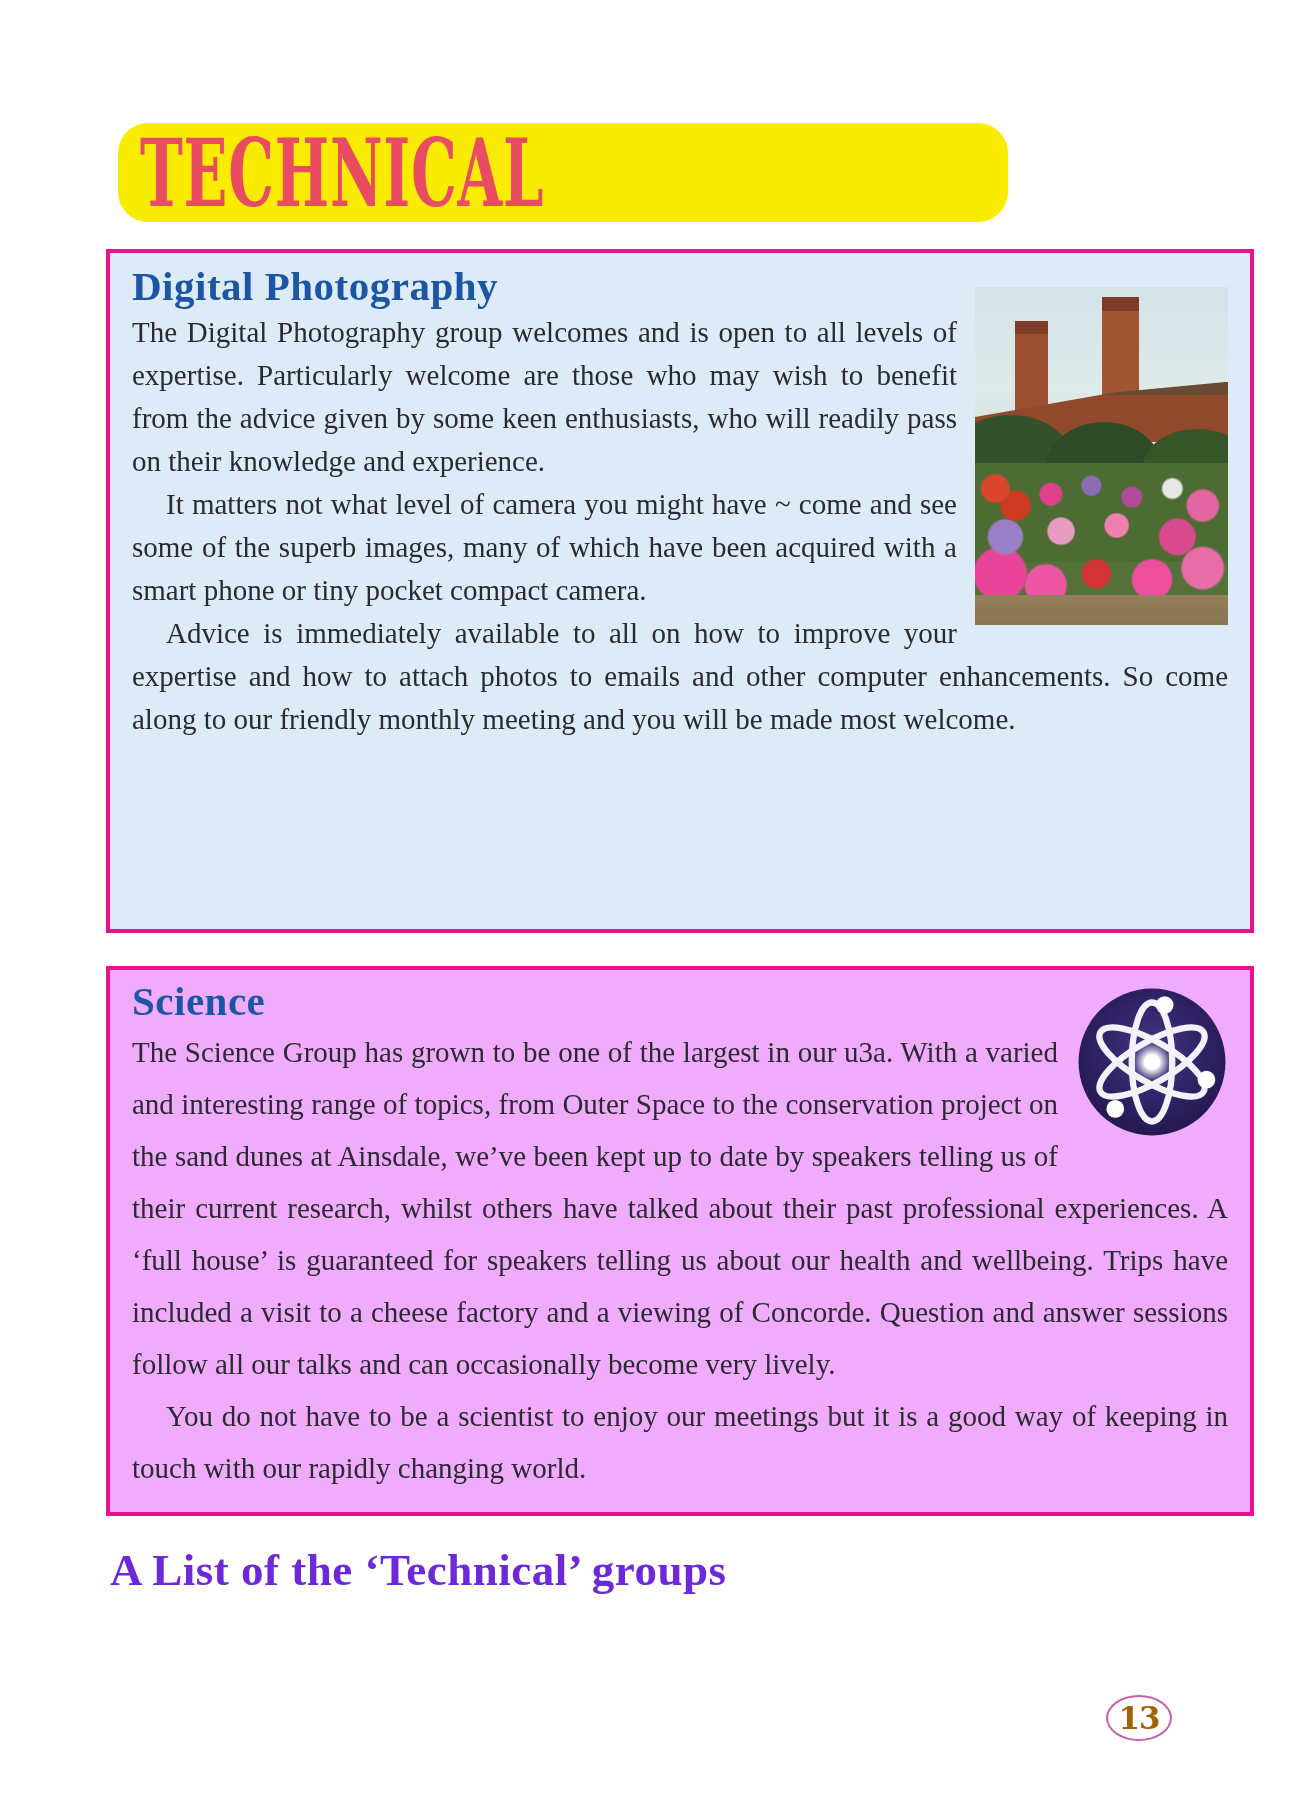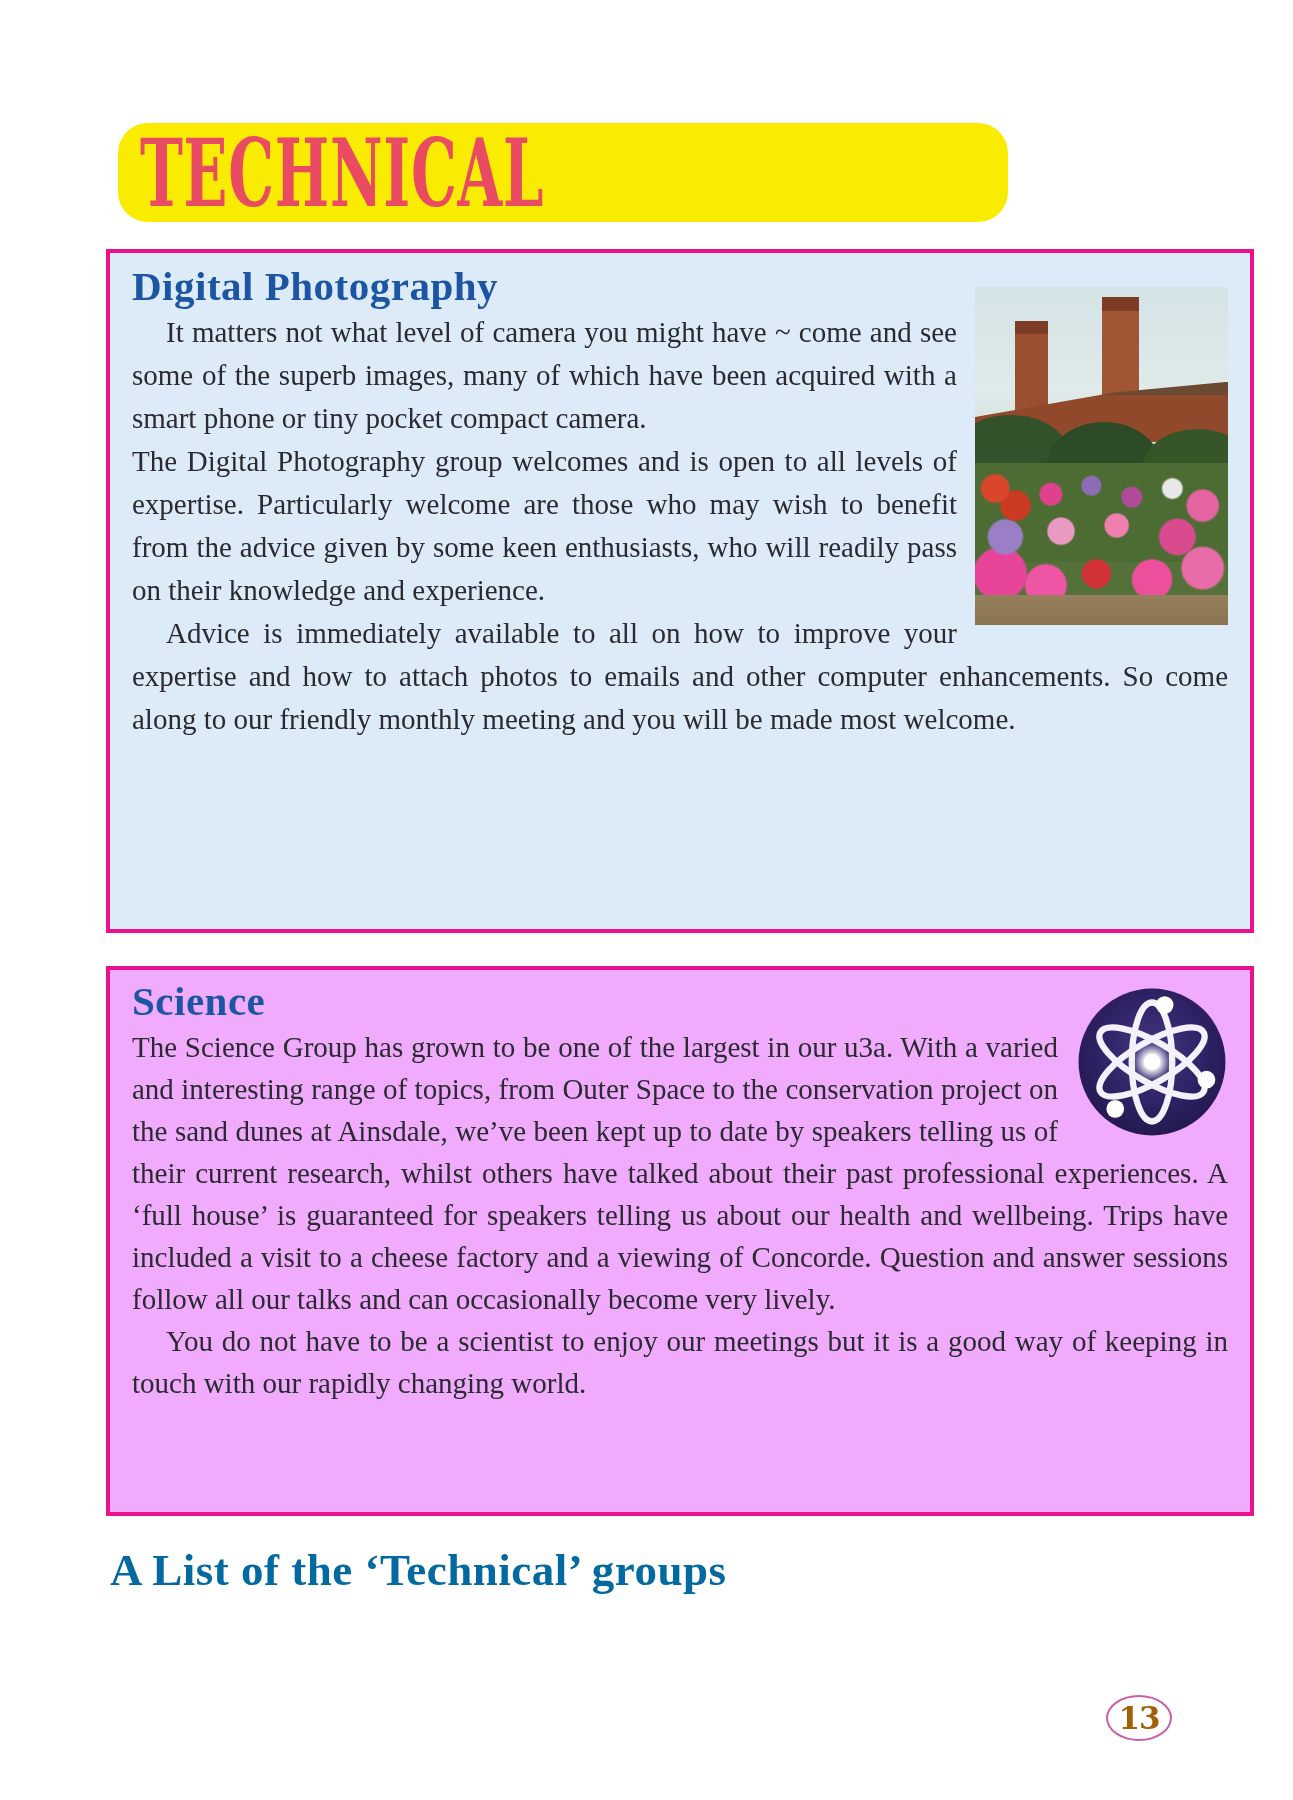--- a/index.html
+++ b/index.html
@@ -31,21 +31,21 @@
 
   .card-heading {
     font-family:"Liberation Serif", serif; font-weight:bold;
     color:#1d55a5; font-size:41px; line-height:50px; letter-spacing:0.5px;
   }
   .card-text {
     font-size:29px; color:#2a2a30; text-align:justify;
     font-family:"Liberation Serif", serif;
   }
   .card-dp .card-text { line-height:43px; }
-  .card-sci .card-text { line-height:42px;font-family:Liberation Serif, serif; }
+  .card-sci .card-text { line-height:52px;font-family:Liberation Serif, serif; }
   .indent { text-indent:34px; }
 
   
   .photo {
     float:right; width:253px; height:338px; margin:26px 0 8px 18px;
     position:relative; overflow:hidden; background:#d8e6e6;
   }
   .photo div { position:absolute; }
   .ph-sky { inset:0; background:linear-gradient(#d3e3e6 0%, #dfeaea 30%, #d5e2da 48%, #cddacd 60%, #c9d6c6 100%); }
   .ph-chimney1 { left:16%; top:10%; width:13%; height:28%; background:linear-gradient(#7e3c26 0 14%, #9a5030 14% 100%); }
@@ -81,21 +81,21 @@
   }
   .ph-soil { left:0; top:91%; width:100%; height:9%; background:linear-gradient(#96805c, #8a744f); }
 
   
   .atom-wrap { float:right; width:152px; height:152px; margin:10px 0 10px 18px; }
 
   
   .groups-heading {
     position:absolute; left:110px; top:1528px;
     font-family:"Liberation Serif", serif; font-weight:bold;
-    font-size:45px; color:#0369a1; letter-spacing:0.5px;
+    font-size:45px; color:#6d28d9; letter-spacing:0.5px;
   }
   .groups-list {
     position:absolute; left:110px; top:1596px; width:830px;
     font-family:"Liberation Sans", sans-serif; font-weight:bold;
     font-size:31px; line-height:46px; color:#1c1c1c;
   }
   .page-badge {
     position:absolute; left:1106px; top:1679px; width:66px; height:46px;
     border:2px solid #c95fa6; border-radius:50%;
     display:flex; align-items:center; justify-content:center; background:#ffffff;
@@ -120,22 +120,22 @@
       <div class="ph-chimney1"></div>
       <div class="ph-chimney2"></div>
       <div class="ph-house"></div>
       <div class="ph-hedge1"></div>
       <div class="ph-hedge2"></div>
       <div class="ph-hedge3"></div>
       <div class="ph-meadow"></div>
       <div class="ph-soil"></div>
     </div>
     <h2 class="card-heading">Digital Photography</h2>
+    <p class="card-text">The Digital Photography group welcomes and is open to all levels of expertise. Particularly welcome are those who may wish to benefit from the advice given by some keen enthusiasts, who will readily pass on their knowledge and experience.</p>
     <p class="card-text indent">It matters not what level of camera you might have ~ come and see some of the superb images, many of which have been acquired with a smart phone or tiny pocket compact camera.</p>
-    <p class="card-text">The Digital Photography group welcomes and is open to all levels of expertise. Particularly welcome are those who may wish to benefit from the advice given by some keen enthusiasts, who will readily pass on their knowledge and experience.</p>
     <p class="card-text indent">Advice is immediately available to all on how to improve your expertise and how to attach photos to emails and other computer enhancements. So come along to our friendly monthly meeting and you will be made most welcome.</p>
   </div>
 
   <div class="card card-sci">
     <div class="atom-wrap">
       <svg viewBox="0 0 120 120" width="152" height="152" aria-hidden="true">
         <defs>
           <radialGradient id="sphere" cx="50%" cy="42%" r="65%">
             <stop offset="0%" stop-color="#463581"></stop>
             <stop offset="55%" stop-color="#2f2266"></stop>

